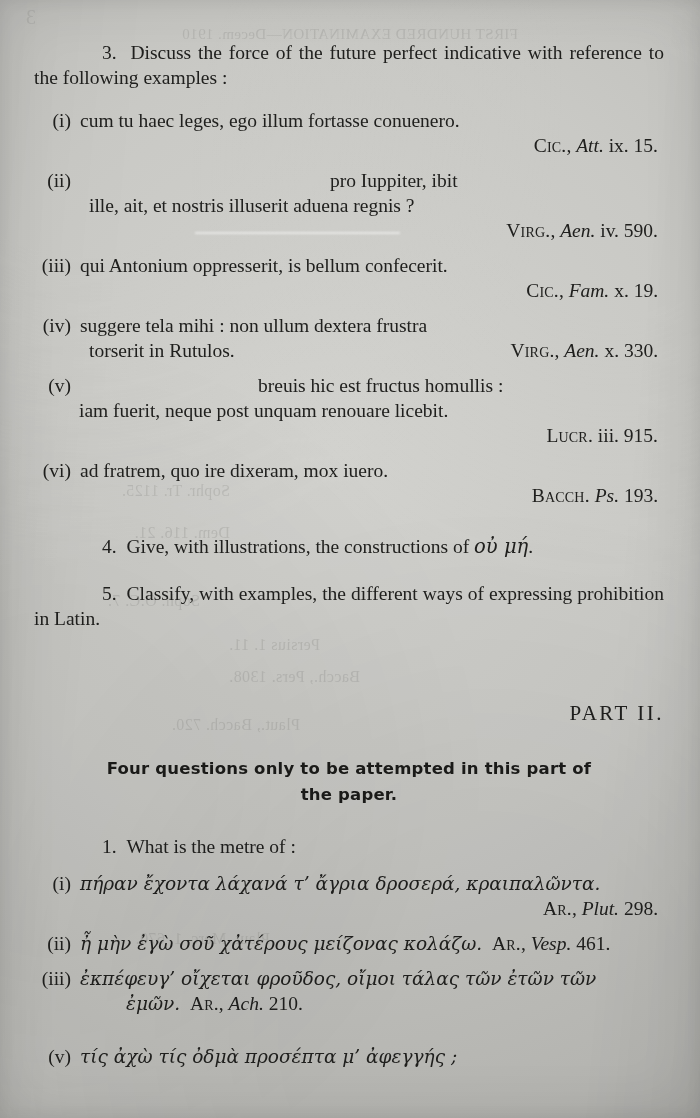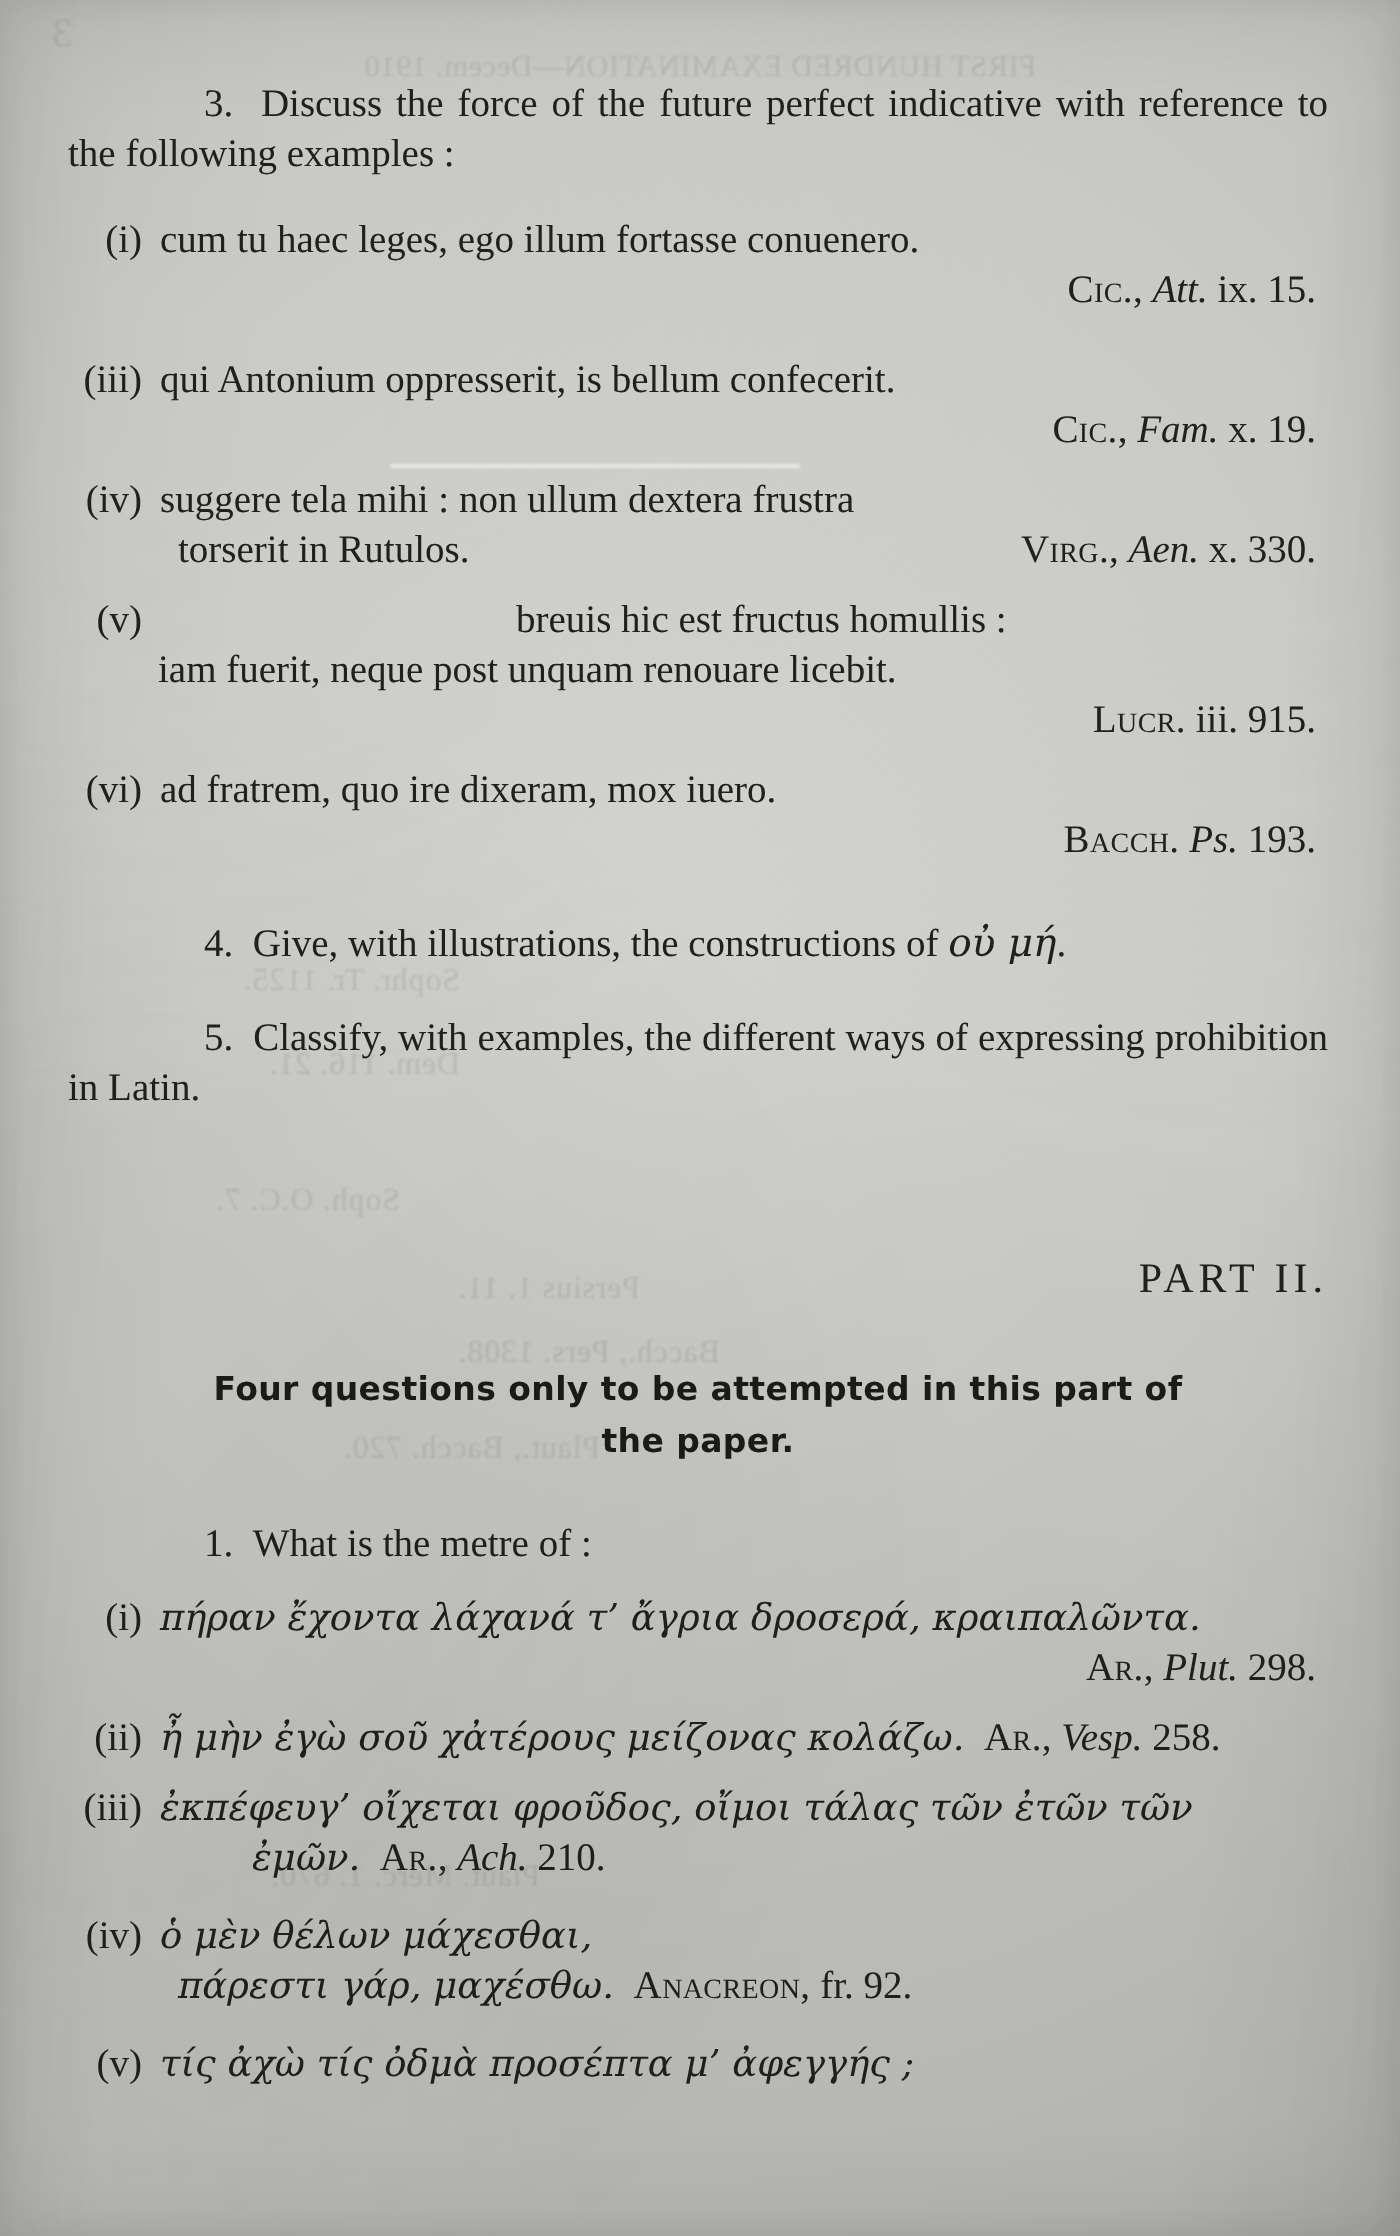--- a/index.html
+++ b/index.html
@@ -200,20 +200,27 @@
 
     <div class="item">
       <span class="item-label">(i)</span><span class="item-body">cum tu haec leges, ego illum fortasse conuenero.</span>
       <span class="cite-line"><span class="sc">Cic.</span>,
         <span class="it">Att.</span>
         <span>ix. 15.</span></span>
     </div>
 
     <div class="sp-10"></div>
 
+    <div class="item">
+      <span class="item-label">(ii)</span><span style="display:inline-block; width:250px;"></span><span class="item-body">pro Iuppiter, ibit</span>
+      <span class="hang">ille, ait, et nostris illuserit aduena regnis ?</span>
+      <span class="cite-line"><span class="sc">Virg.</span>,
+        <span class="it">Aen.</span>
+        <span>iv. 590.</span></span>
+    </div>
 
     <div class="sp-10"></div>
 
     <div class="item">
       <span class="item-label">(iii)</span><span class="item-body">qui Antonium oppresserit, is bellum confecerit.</span>
       <span class="cite-line"><span class="sc">Cic.</span>,
         <span class="it">Fam.</span>
         <span>x. 19.</span></span>
     </div>
 
@@ -274,39 +281,34 @@
         <span class="it">Plut.</span>
         <span>298.</span></span>
     </div>
 
     <div class="sp-10"></div>
 
     <div class="item">
       <span class="item-label">(ii)</span><span class="gk">ἦ μὴν ἐγὼ σοῦ χἀτέρους μείζονας κολάζω.</span>
       <span>&nbsp;<span class="sc">Ar.</span>,
         <span class="it">Vesp.</span>
-        <span>258.</span></span>
+        <span>461.</span></span>
     </div>
 
     <div class="sp-10"></div>
 
     <div class="item">
       <span class="item-label">(iii)</span><span class="gk">ἐκπέφευγ’ οἴχεται φροῦδος, οἴμοι τάλας τῶν ἐτῶν τῶν</span>
       <span class="hang" style="padding-left:92px;"><span class="gk">ἐμῶν.</span>&nbsp;&nbsp;<span class="sc">Ar.</span>,
         <span class="it">Ach.</span>
         <span>210.</span></span>
     </div>
 
     <div class="sp-14"></div>
 
-    <div class="item">
-      <span class="item-label">(iv)</span><span class="gk">ὁ μὲν θέλων μάχεσθαι,</span>
-      <span class="hang" style="padding-left:55px;"><span class="gk">πάρεστι γάρ, μαχέσθω.</span>&nbsp;&nbsp;<span class="sc">Anacreon,</span>
-        <span>fr. 92.</span></span>
-    </div>
 
     <div class="sp-14"></div>
 
     <div class="item">
       <span class="item-label">(v)</span><span class="gk">τίς ἀχὼ τίς ὀδμὰ προσέπτα μ’ ἀφεγγής ;</span>
       
     </div>
 
   </div>
 

